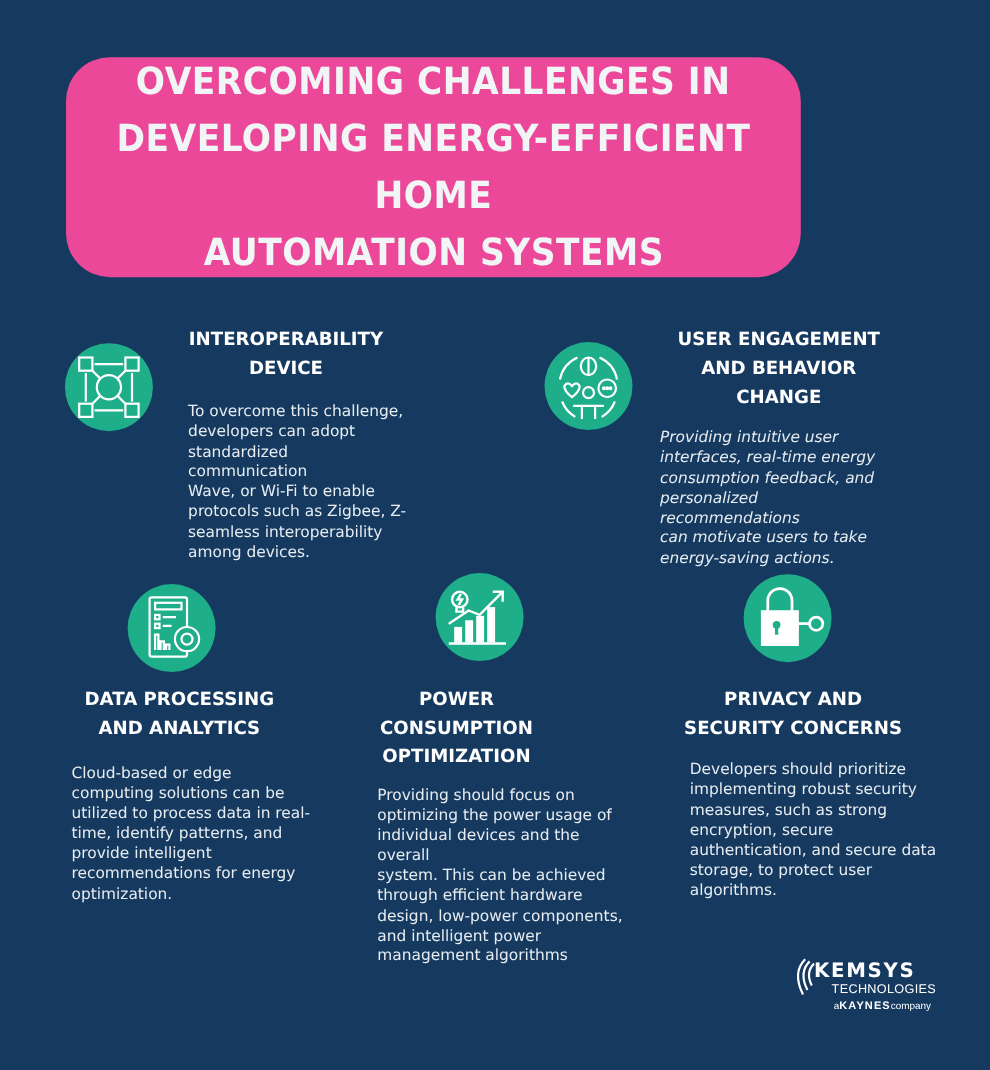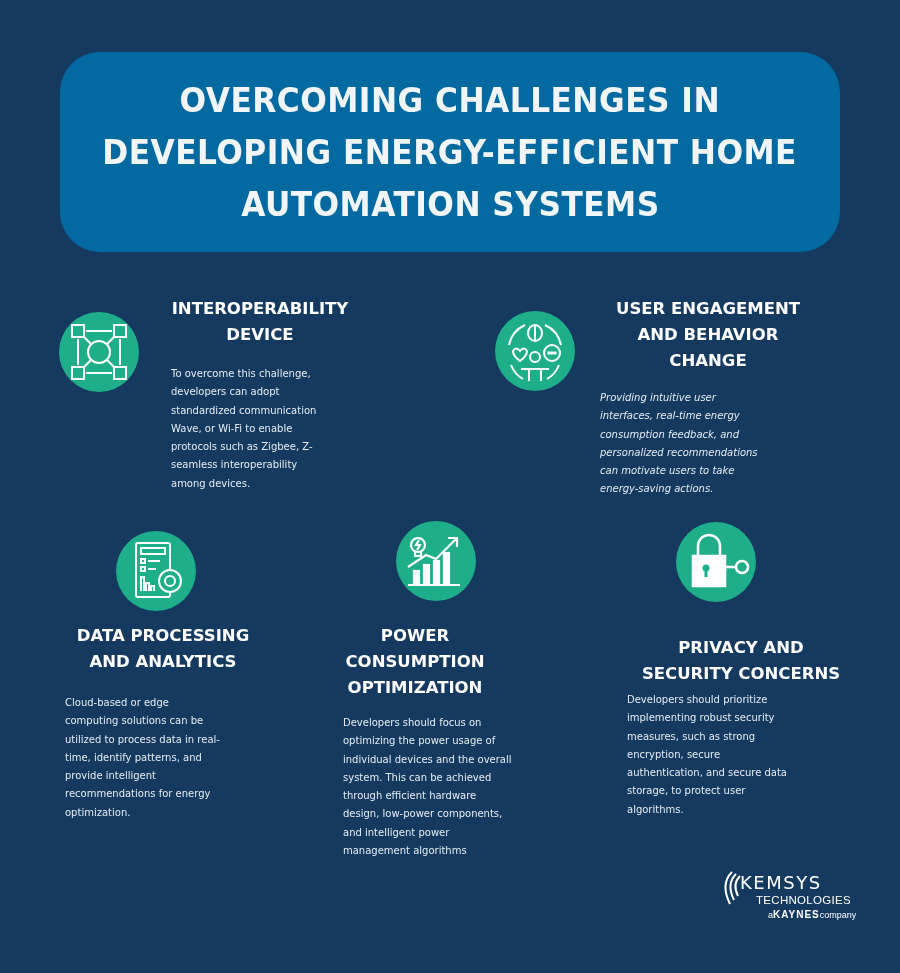--- a/index.html
+++ b/index.html
@@ -1,31 +1,31 @@
 <!DOCTYPE html>
 <html><head>
 <meta charset="utf-8">
 <style>
   html, body { margin:0; padding:0; }
   body { width:900px; height:973px; background:#163a5f; position:relative; overflow:hidden;
          font-family:"Liberation Sans", sans-serif; color:#fff; }
-  .banner { position:absolute; left:60px; top:52px; width:780px; height:200px; background:#0369a1;
+  .banner { position:absolute; left:60px; top:52px; width:668px; height:200px; background:#ec4899;
             border-radius:40px; display:flex; flex-direction:column; align-items:center; justify-content:center; }
   .banner .line { font-family:"DejaVu Sans", sans-serif; font-weight:bold; font-size:34px; letter-spacing:0.5px;
                   line-height:52px; color:#f2f5f5; text-align:center; transform:scaleX(0.92); }
   .icon { position:absolute; width:80px; height:80px; border-radius:50%; background:#1fae8a; }
   .icon svg { width:80px; height:80px; display:block; }
   .heading { position:absolute; font-family:"DejaVu Sans", sans-serif; font-weight:bold; font-size:16.5px;
              line-height:26px; text-align:center; color:#fff; }
-  .body { position:absolute; font-family:"DejaVu Sans", sans-serif; font-size:10px; line-height:18.3px; color:#e6ecf1; }
+  .body { position:absolute; font-family:"DejaVu Sans", sans-serif; font-size:14px; line-height:18.3px; color:#e6ecf1; }
   .logo { position:absolute; left:718px; top:870px; width:140px; height:55px; }
-  .logo .brand { position:absolute; left:22px; top:2px; font-family:"DejaVu Sans", sans-serif; font-weight:normal;
+  .logo .brand { position:absolute; left:22px; top:2px; font-family:"DejaVu Sans", sans-serif; font-weight:bold;
                  font-size:18px; letter-spacing:1.5px; color:#fff; }
   .logo .tech { position:absolute; left:38px; top:24px; font-size:11.5px; color:#fff; letter-spacing:0.3px; }
-  .logo .sub { position:absolute; left:40px; top:39px; font-size:9px; color:#fff;margin-left:10px; }
+  .logo .sub { position:absolute; left:40px; top:39px; font-size:9px; color:#fff; }
   .logo .sub b { font-size:10px; letter-spacing:1px; }
   .logo svg { position:absolute; left:0; top:0; }
 </style>
 </head>
 <body>
 
 <div class="banner">
   <div class="line">OVERCOMING CHALLENGES IN</div>
   <div class="line">DEVELOPING ENERGY-EFFICIENT HOME</div>
   <div class="line">AUTOMATION SYSTEMS</div>
@@ -133,21 +133,21 @@
       <rect x="48" y="32" width="5" height="30" fill="#fff"></rect>
     <line x1="12" y1="64" x2="64" y2="64"></line>
   </svg>
 </div>
 <div class="heading" style="left:335px;top:623px;width:160px;">
   <div>POWER</div>
   <div>CONSUMPTION</div>
   <div>OPTIMIZATION</div>
 </div>
 <div class="body" style="left:343px;top:714px;width:230px;">
-  <div>Developers should focus on</div>
+  <div>Providing should focus on</div>
   <div>optimizing the power usage of</div>
   <div>individual devices and the overall</div>
   <div>system. This can be achieved</div>
   <div>through efficient hardware</div>
   <div>design, low-power components,</div>
   <div>and intelligent power</div>
   <div>management algorithms</div>
 </div>
 
 <div class="icon" style="left:676px;top:522px;">
@@ -155,21 +155,21 @@
     <path d="M22 34 V24 a11 11 0 0 1 22 0 V34"></path>
     <rect x="17" y="34" width="32" height="30" fill="#fff"></rect>
     <circle cx="30" cy="46" r="3.5" fill="#1fae8a" stroke="none"></circle>
       <rect x="28.5" y="47" width="3" height="8" fill="#1fae8a" stroke="none"></rect>
     <line x1="38" y1="45" x2="60" y2="45" stroke="#fff"></line>
       <line x1="44" y1="45" x2="44" y2="51"></line>
       <line x1="49" y1="45" x2="49" y2="50"></line>
     <circle cx="66" cy="45" r="6" fill="#1fae8a"></circle>
   </svg>
 </div>
-<div class="heading" style="left:628px;top:623px;width:226px;margin-top:12px;">
+<div class="heading" style="left:608px;top:623px;width:226px;">
   <div>PRIVACY AND</div>
   <div>SECURITY CONCERNS</div>
 </div>
 <div class="body" style="left:627px;top:691px;width:230px;">
   <div>Developers should prioritize</div>
   <div>implementing robust security</div>
   <div>measures, such as strong</div>
   <div>encryption, secure</div>
   <div>authentication, and secure data</div>
   <div>storage, to protect user</div>

